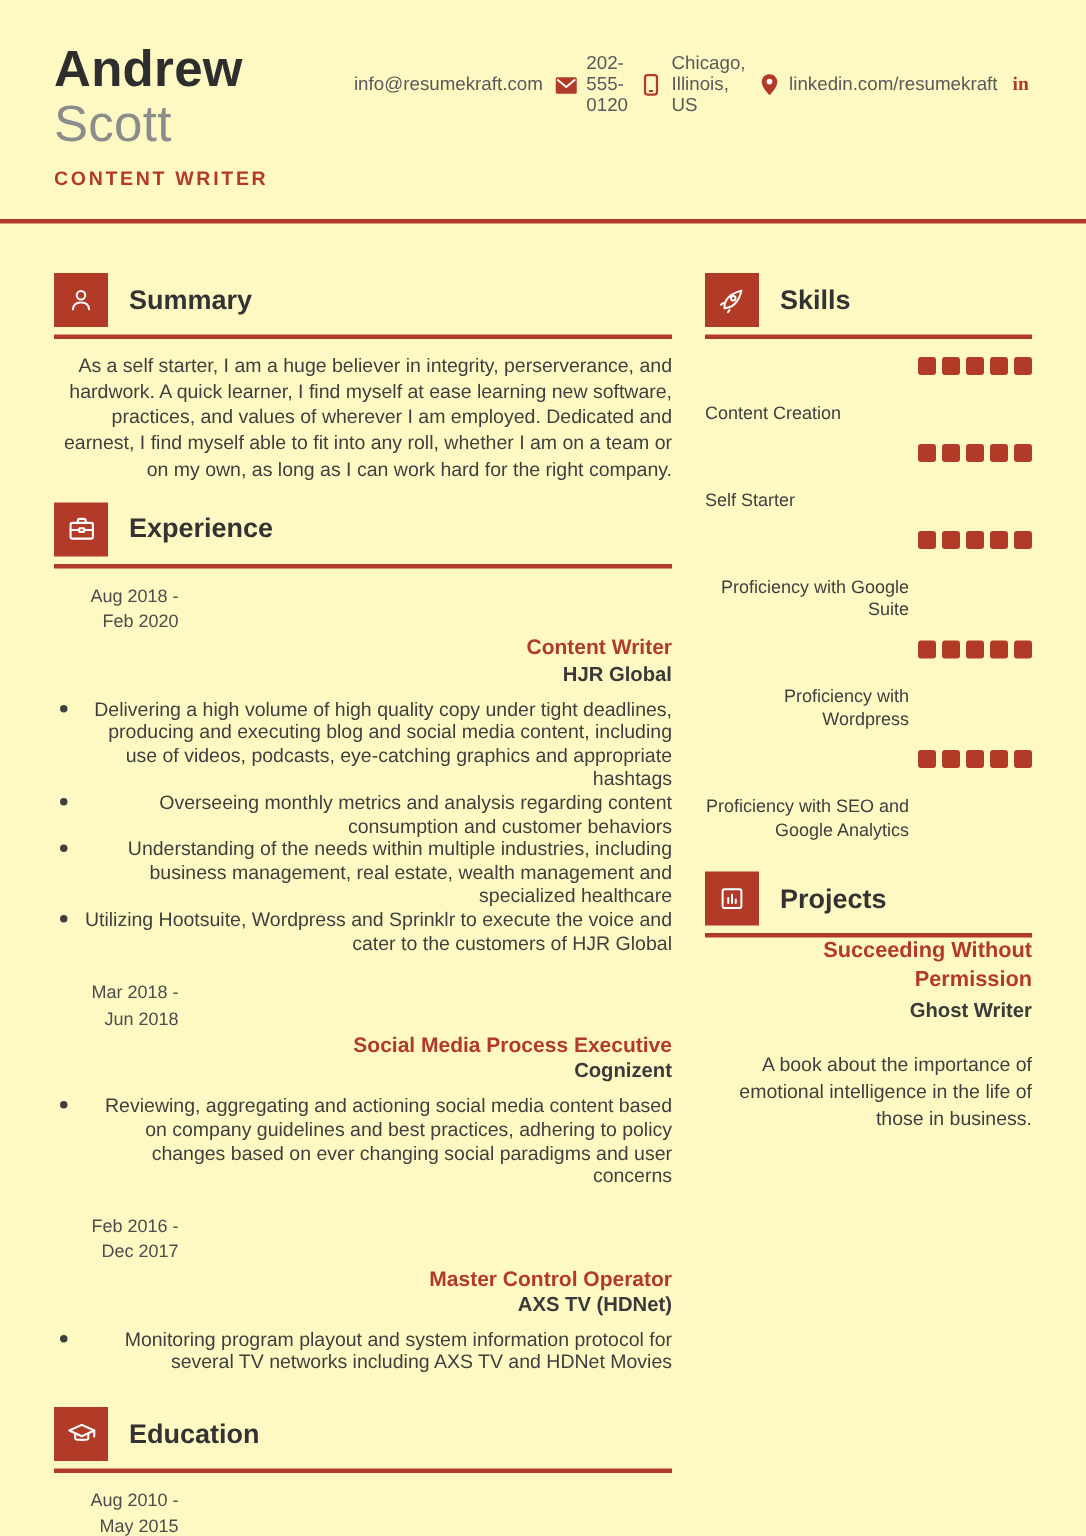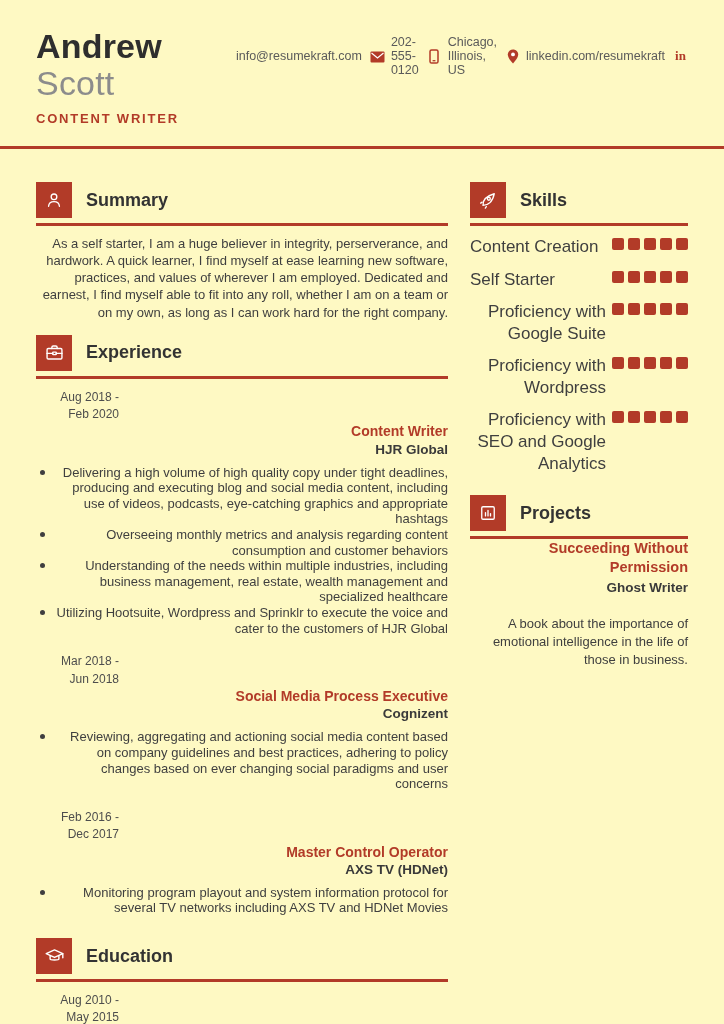--- a/index.html
+++ b/index.html
@@ -42,21 +42,21 @@
   .job-body { flex:1; }
   .job-title { color:#b23b28; font-weight:700; font-size:14px; line-height:1.25; }
   .job-company { font-weight:700; font-size:13.5px; color:#3a3a3a; line-height:1.25; margin-top:1px; }
   .bullets { margin:6px 0 0; list-style:none; }
   .bullets li { position:relative; padding-left:17px; font-size:13px; line-height:1.2; color:#3f3f3f; }
   .bullets li::before { content:""; position:absolute; left:4px; top:5px;
                         width:5px; height:5px; border-radius:50%; background:#3f3f3f; }
   .section-edu { margin-top:22px; }
   
   .skill { display:flex; justify-content:space-between; align-items:flex-start; margin-top:10px; }
-  .skill-name { font-size:17px; color:#3f3f3f; line-height:1.3; max-width:136px; }
+  .skill-name { font-size:12px; color:#3f3f3f; line-height:1.3; max-width:136px;margin-top:32px; }
   .squares { display:flex; gap:4px; padding-top:2px; flex:none; }
   .sq { width:12px; height:12px; background:#b23b28; border-radius:2px; }
   
   .section-proj { margin-top:20px; }
   .project-title { color:#b23b28; font-weight:700; font-size:14.5px; line-height:1.3; }
   .project-role { font-weight:700; font-size:13.5px; color:#3a3a3a; margin-top:3px; }
   .project-desc { font-size:13px; line-height:1.38; color:#3f3f3f; margin-top:20px; }
 </style>
 </head>
 <body>

